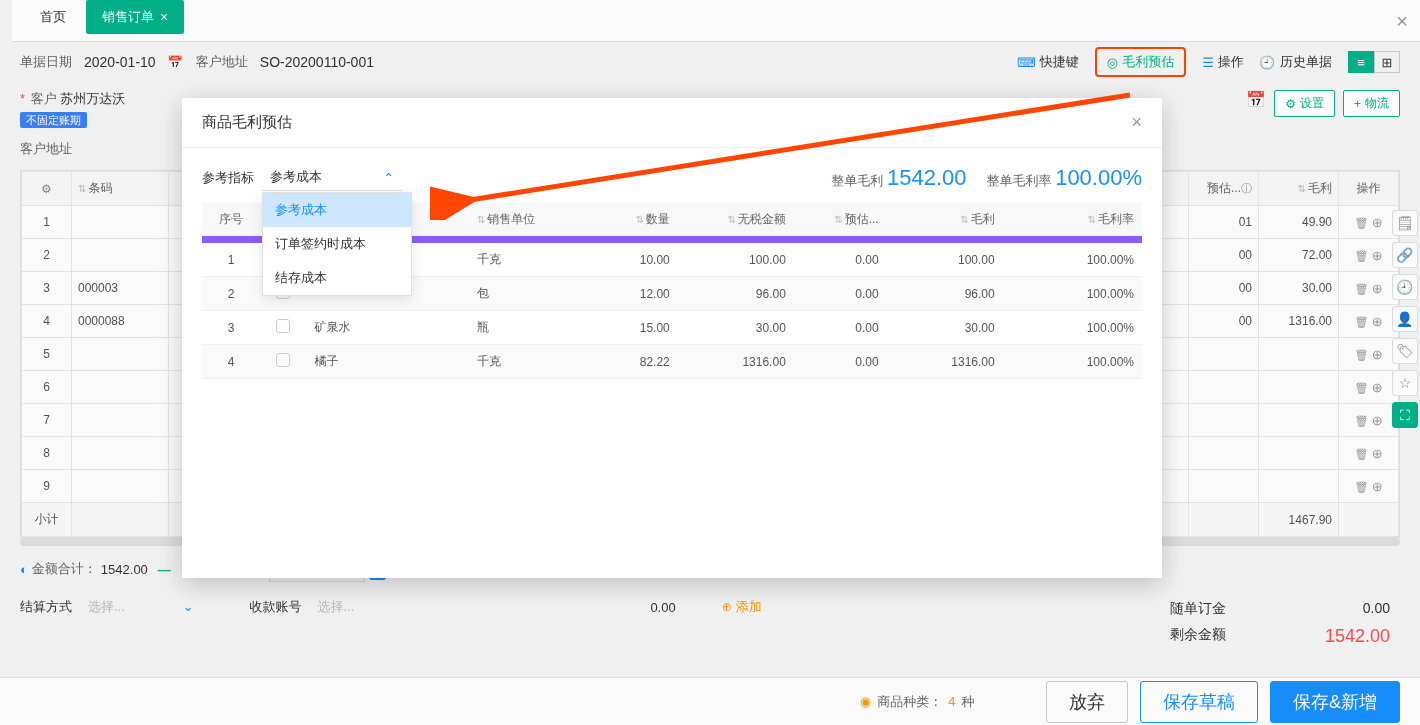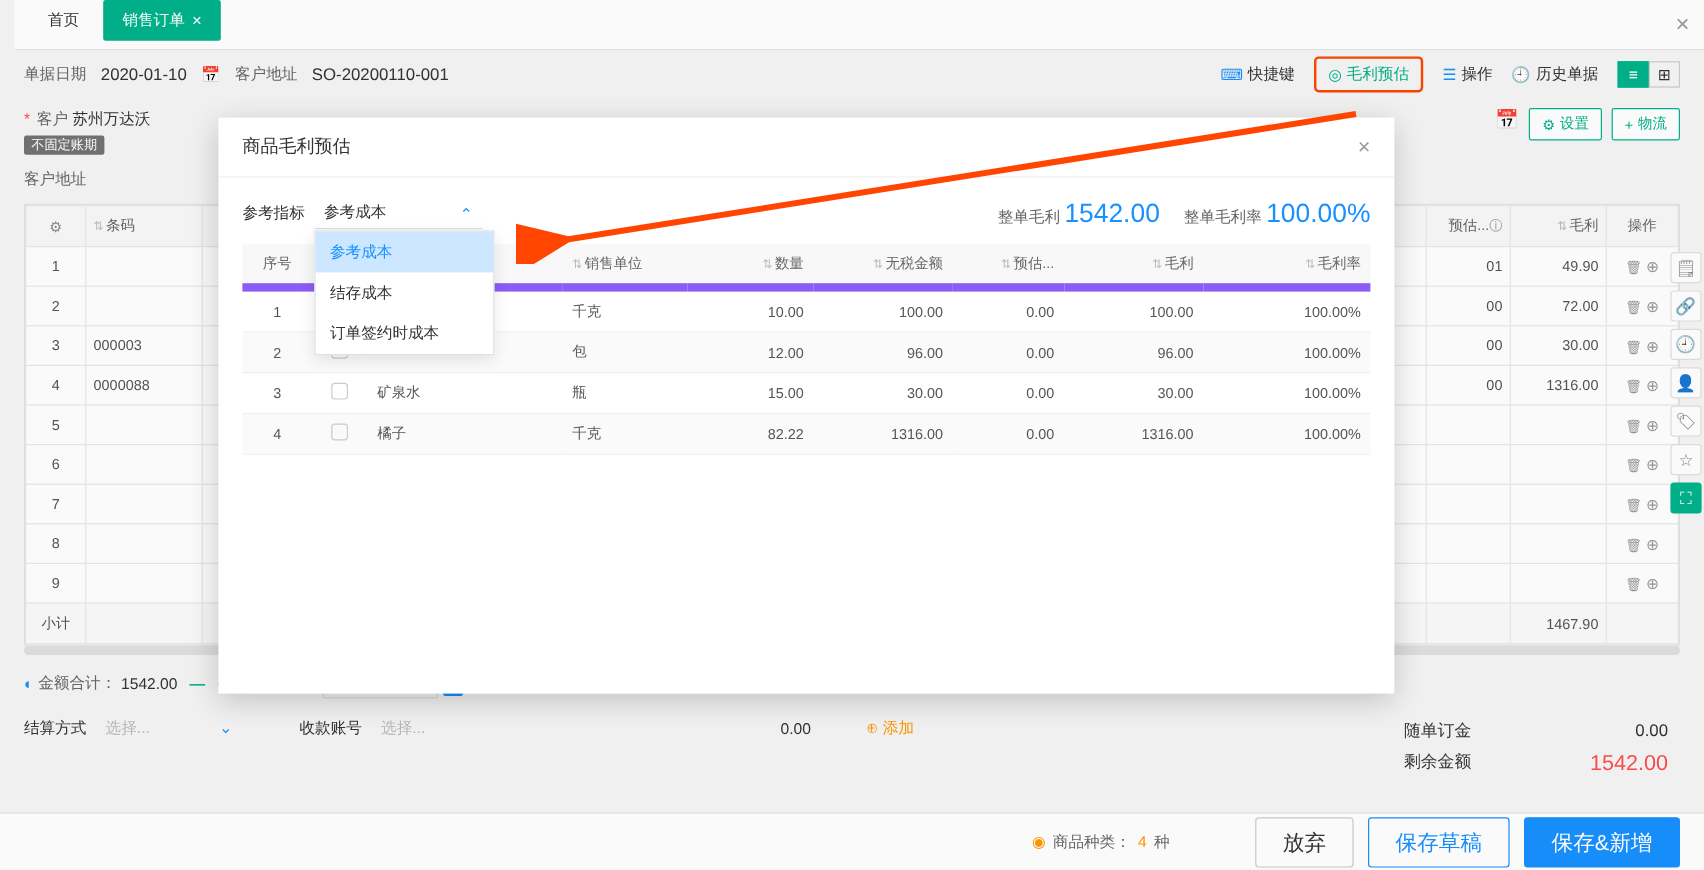--- a/index.html
+++ b/index.html
@@ -20,21 +20,21 @@
 .header-link { color: #333; font-size: 13px; display: flex; align-items: center; gap: 4px; cursor: pointer; }
 .header-link-highlight { border: 2px solid #ff4500; border-radius: 4px; padding: 4px 10px; color: #00b38a; }
 .view-toggle { display: flex; }
 .view-btn { width: 26px; height: 22px; border: 1px solid #ccc; display: flex; align-items: center; justify-content: center; cursor: pointer; }
 .view-btn.active { background: #00b38a; border-color: #00b38a; color: #fff; }
 
 
 .customer-row { display: flex; align-items: flex-start; padding: 8px 20px; gap: 12px; background: #f5f5f5; }
 .req-star { color: #ff4d4f; margin-right: 2px; }
 .customer-val { color: #333; }
-.badge-red { background: #737373; color: #fff; padding: 2px 6px; font-size: 11px; border-radius: 2px; }
+.badge-red { background: #3b82f6; color: #fff; padding: 2px 6px; font-size: 11px; border-radius: 2px; }
 .right-btns { margin-left: auto; display: flex; gap: 8px; }
 .btn-outline { border: 1px solid #00b38a; color: #00b38a; background: #fff; padding: 4px 10px; border-radius: 2px; font-size: 12px; cursor: pointer; display: flex; align-items: center; gap: 4px; }
 .icon-cal-right { color: #00b38a; font-size: 16px; }
 
 .addr-row { padding: 4px 20px 12px; display: flex; align-items: center; gap: 12px; background: #f5f5f5; }
 
 
 .bg-table-wrap { margin: 0 20px; background: #fff; border: 1px solid #e0e0e0; }
 .bg-table { width: 100%; border-collapse: collapse; font-size: 12px; }
 .bg-table th { background: #f8f8f8; border: 1px solid #e8e8e8; padding: 8px 6px; text-align: left; color: #666; font-weight: normal; }
@@ -357,22 +357,22 @@
     <span class="modal-close">×</span>
   </div>
   <div class="modal-body">
     <div class="filter-row">
       <span>参考指标</span>
       <div class="sel-box">
         <span>参考成本</span>
         <span class="chev-up">⌄</span>
         <div class="dropdown" id="ref-dropdown">
             <div class="opt selected">参考成本</div>
+            <div class="opt">订单签约时成本</div>
             <div class="opt">结存成本</div>
-            <div class="opt">订单签约时成本</div>
           </div>
       </div>
       <div class="totals-right">
         <span><span class="lbl">整单毛利</span> <span class="bignum">1542.00</span></span>
         <span><span class="lbl">整单毛利率</span> <span class="bignum">100.00%</span></span>
       </div>
     </div>
     <table class="modal-table">
       <thead>
         <tr>

